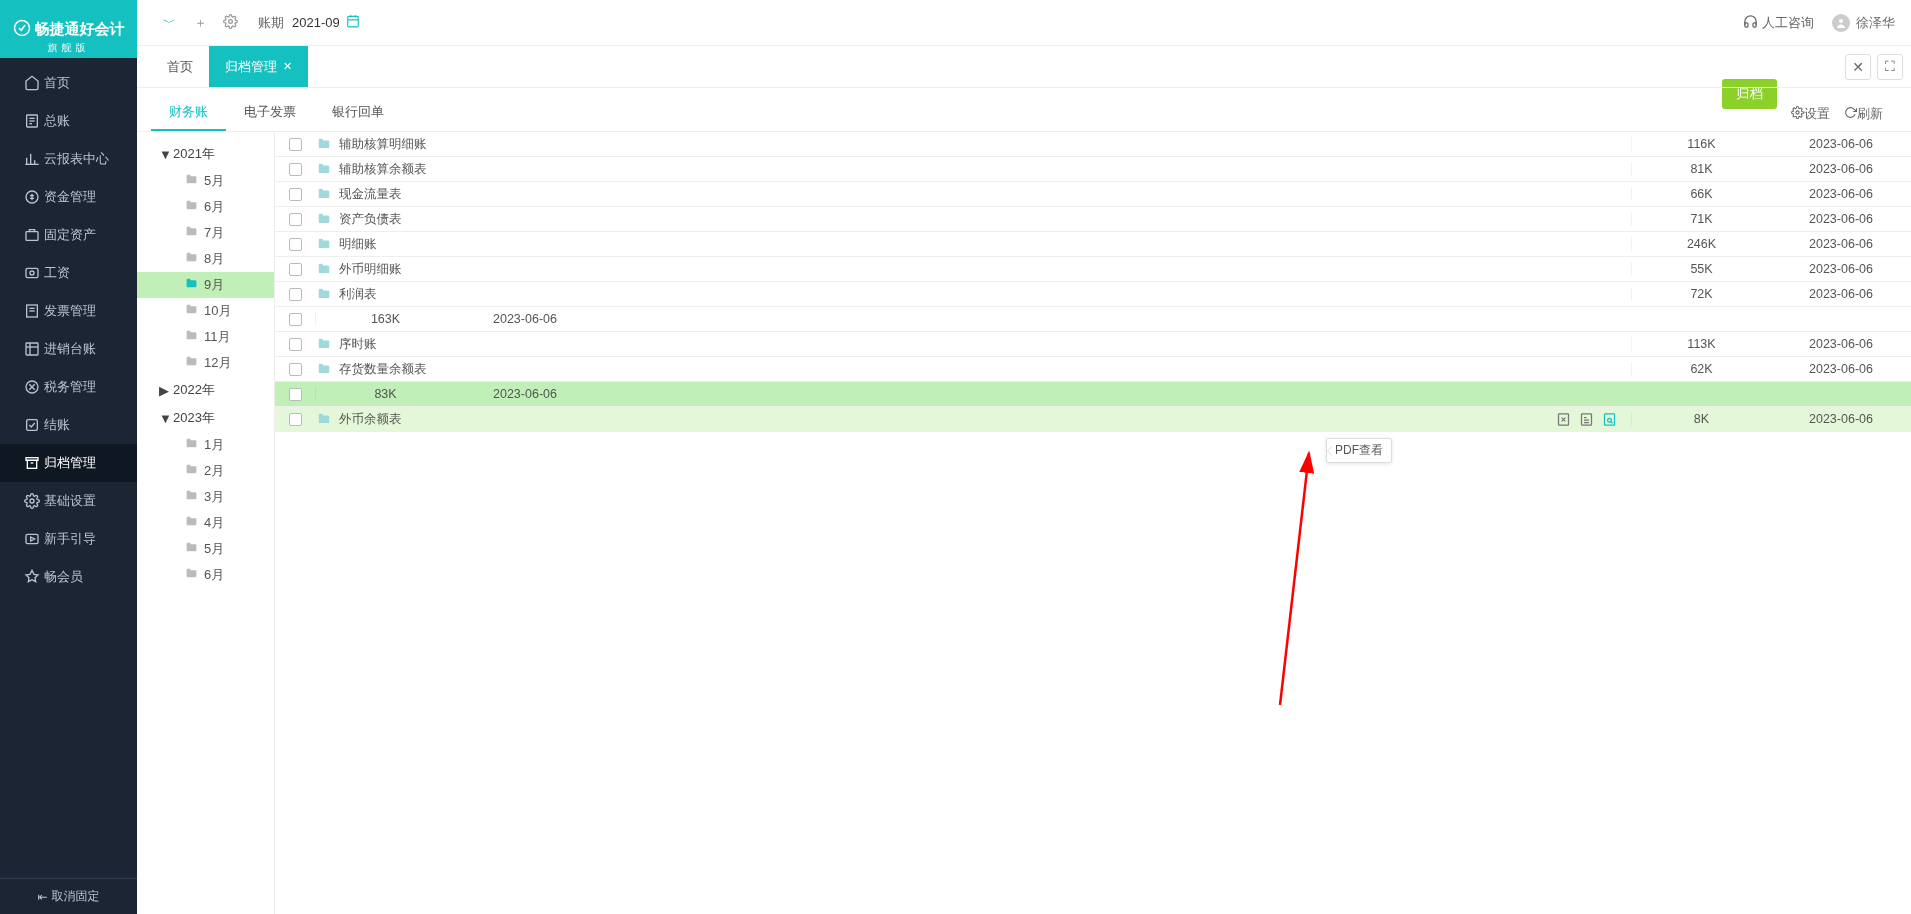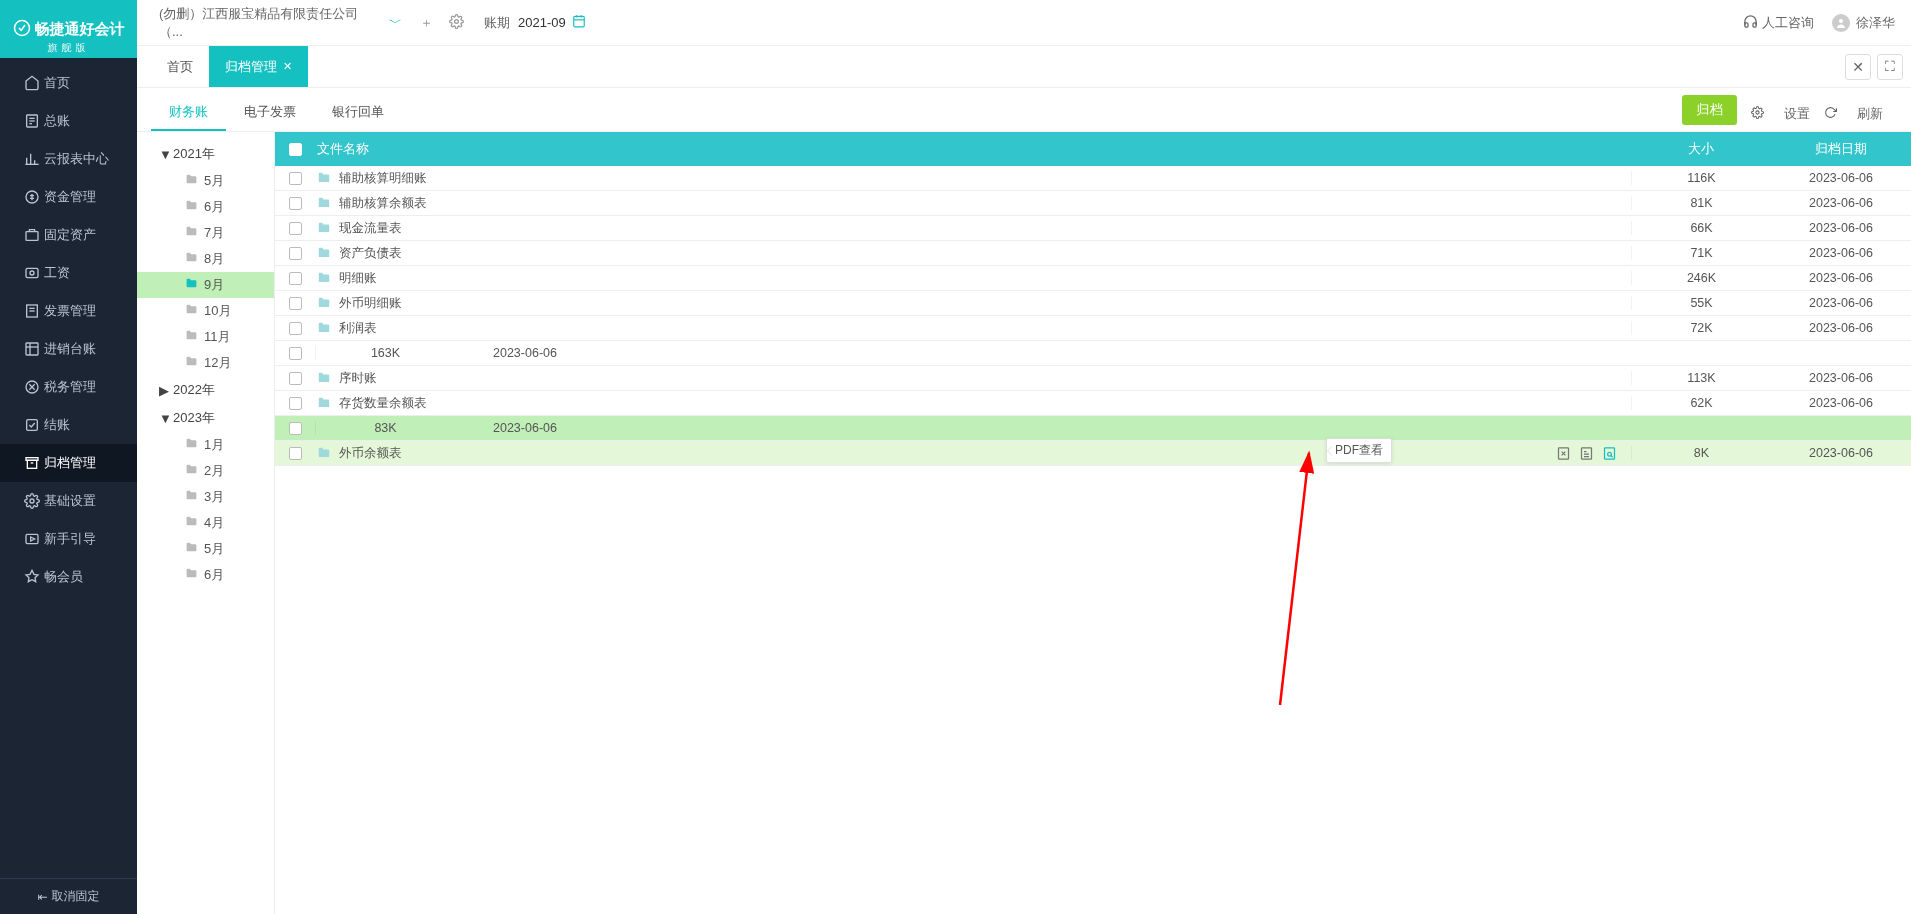--- a/index.html
+++ b/index.html
@@ -41,22 +41,22 @@
 .tabs-right { position: absolute; right: 8px; top: 0; height:100%; display: flex; align-items: center; gap: 6px;}
 .tabs-right .box { width: 26px; height: 26px; border: 1px solid #ddd; border-radius: 3px; display: flex; align-items: center; justify-content: center; color: #666; cursor:pointer; font-size:14px; background:#fff;}
 
 
 .content { flex: 1; display: flex; flex-direction: column; padding: 0; min-height: 0;}
 .subtabs-bar { height: 44px; display: flex; align-items: flex-end; padding: 0 14px; border-bottom: 1px solid #eee;}
 .subtabs { display: flex; gap: 0; }
 .subtab { padding: 10px 18px 8px; color: #555; cursor: pointer; border-bottom: 2px solid transparent;}
 .subtab.active { color: #15c0c0; border-bottom-color: #15c0c0; }
 .subtabs-bar .spacer { flex: 1; }
-.action-btn { background: #8bd12a; color: #fff; border: none; padding: 6px 14px; border-radius: 3px; margin-right: 14px; cursor:pointer; margin-bottom:6px;}
-.action-link { color: #666; margin-right: 14px; cursor:pointer; display:inline-flex; align-items:center; gap:20px; margin-bottom:8px;}
+.action-btn { background: #8bd12a; color: #fff; border: none; padding: 6px 14px; border-radius: 3px; margin-right: 14px; cursor:pointer; margin-bottom:22px;}
+.action-link { color: #666; margin-right: 14px; cursor:pointer; display:inline-flex; align-items:center; gap:0; margin-bottom:8px;}
 
 .body { flex: 1; display: flex; min-height:0;}
 
 
 .tree { width: 138px; border-right: 1px solid #eee; padding-top: 8px; overflow-y:auto; font-size:13px;}
 .tree-year { display: flex; align-items: center; height: 28px; padding-left: 22px; cursor:pointer; color:#444;}
 .tree-year .caret { width: 14px; display:inline-block;}
 .tree-month { display: flex; align-items: center; height: 26px; padding-left: 48px; color:#555; cursor:pointer;}
 .tree-month.selected { background: #c0efb7; }
 .tree-month .folder-ic { margin-right: 6px; color:#bbb;}
@@ -242,21 +242,20 @@
       </div>
     <div class="sidebar-footer">
       <span class="icon">⇤</span>
       <span>取消固定</span>
     </div>
   </div>
 
   <div class="main">
 
     <div class="topbar">
-      <span class="company-name">(勿删）江西服宝精品有限责任公司（...</span>
       <span class="chev">﹀</span>
       <span class="ico-btn">＋</span>
       <span class="ico-btn">
         <svg width="15" height="15" viewBox="0 0 24 24" fill="none" stroke="currentColor" stroke-width="2">
             <circle cx="12" cy="12" r="3"></circle>
             <path d="M19.4 15a1.7 1.7 0 00.34 1.87l.06.06a2 2 0 11-2.83 2.83l-.06-.06a1.7 1.7 0 00-1.87-.34 1.7 1.7 0 00-1 1.56V21a2 2 0 11-4 0v-.09a1.7 1.7 0 00-1-1.56 1.7 1.7 0 00-1.87.34l-.06.06a2 2 0 11-2.83-2.83l.06-.06a1.7 1.7 0 00.34-1.87 1.7 1.7 0 00-1.56-1H3a2 2 0 110-4h.09a1.7 1.7 0 001.56-1 1.7 1.7 0 00-.34-1.87l-.06-.06a2 2 0 112.83-2.83l.06.06a1.7 1.7 0 001.87.34H9a1.7 1.7 0 001-1.56V3a2 2 0 114 0v.09a1.7 1.7 0 001 1.56 1.7 1.7 0 001.87-.34l.06-.06a2 2 0 112.83 2.83l-.06.06a1.7 1.7 0 00-.34 1.87V9a1.7 1.7 0 001.56 1H21a2 2 0 110 4h-.09a1.7 1.7 0 00-1.56 1z"></path>
           </svg>
       </span>
       <span class="period-label">账期</span>
       <span class="period-val">2021-09</span>
@@ -425,28 +424,20 @@
               <span>5月</span>
             </div>
             <div class="tree-month">
               <span class="folder-ic"><svg width="13" height="13" viewBox="0 0 24 24" fill="currentColor">
                   <path d="M3 5a2 2 0 012-2h4l2 3h8a2 2 0 012 2v9a2 2 0 01-2 2H5a2 2 0 01-2-2z"></path>
                 </svg></span>
               <span>6月</span>
             </div>
           </div>
         <div class="table-wrap">
-          <div class="thead">
-            <div class="th-chk">
-                <span class="chk"></span>
-              </div>
-            <div class="th-name">文件名称</div>
-            <div class="th-size">大小</div>
-            <div class="th-date">归档日期</div>
-          </div>
           <div id="tbody">
               <div class="trow">
                 <div class="td-chk">
                   <span class="chk"></span>
                 </div>
                 <div class="td-name">
                   <span class="file-ic">
                     <svg width="14" height="14" viewBox="0 0 24 24" fill="currentColor">
                       <path d="M3 5a2 2 0 012-2h4l2 3h8a2 2 0 012 2v9a2 2 0 01-2 2H5a2 2 0 01-2-2z"></path>
                     </svg>

